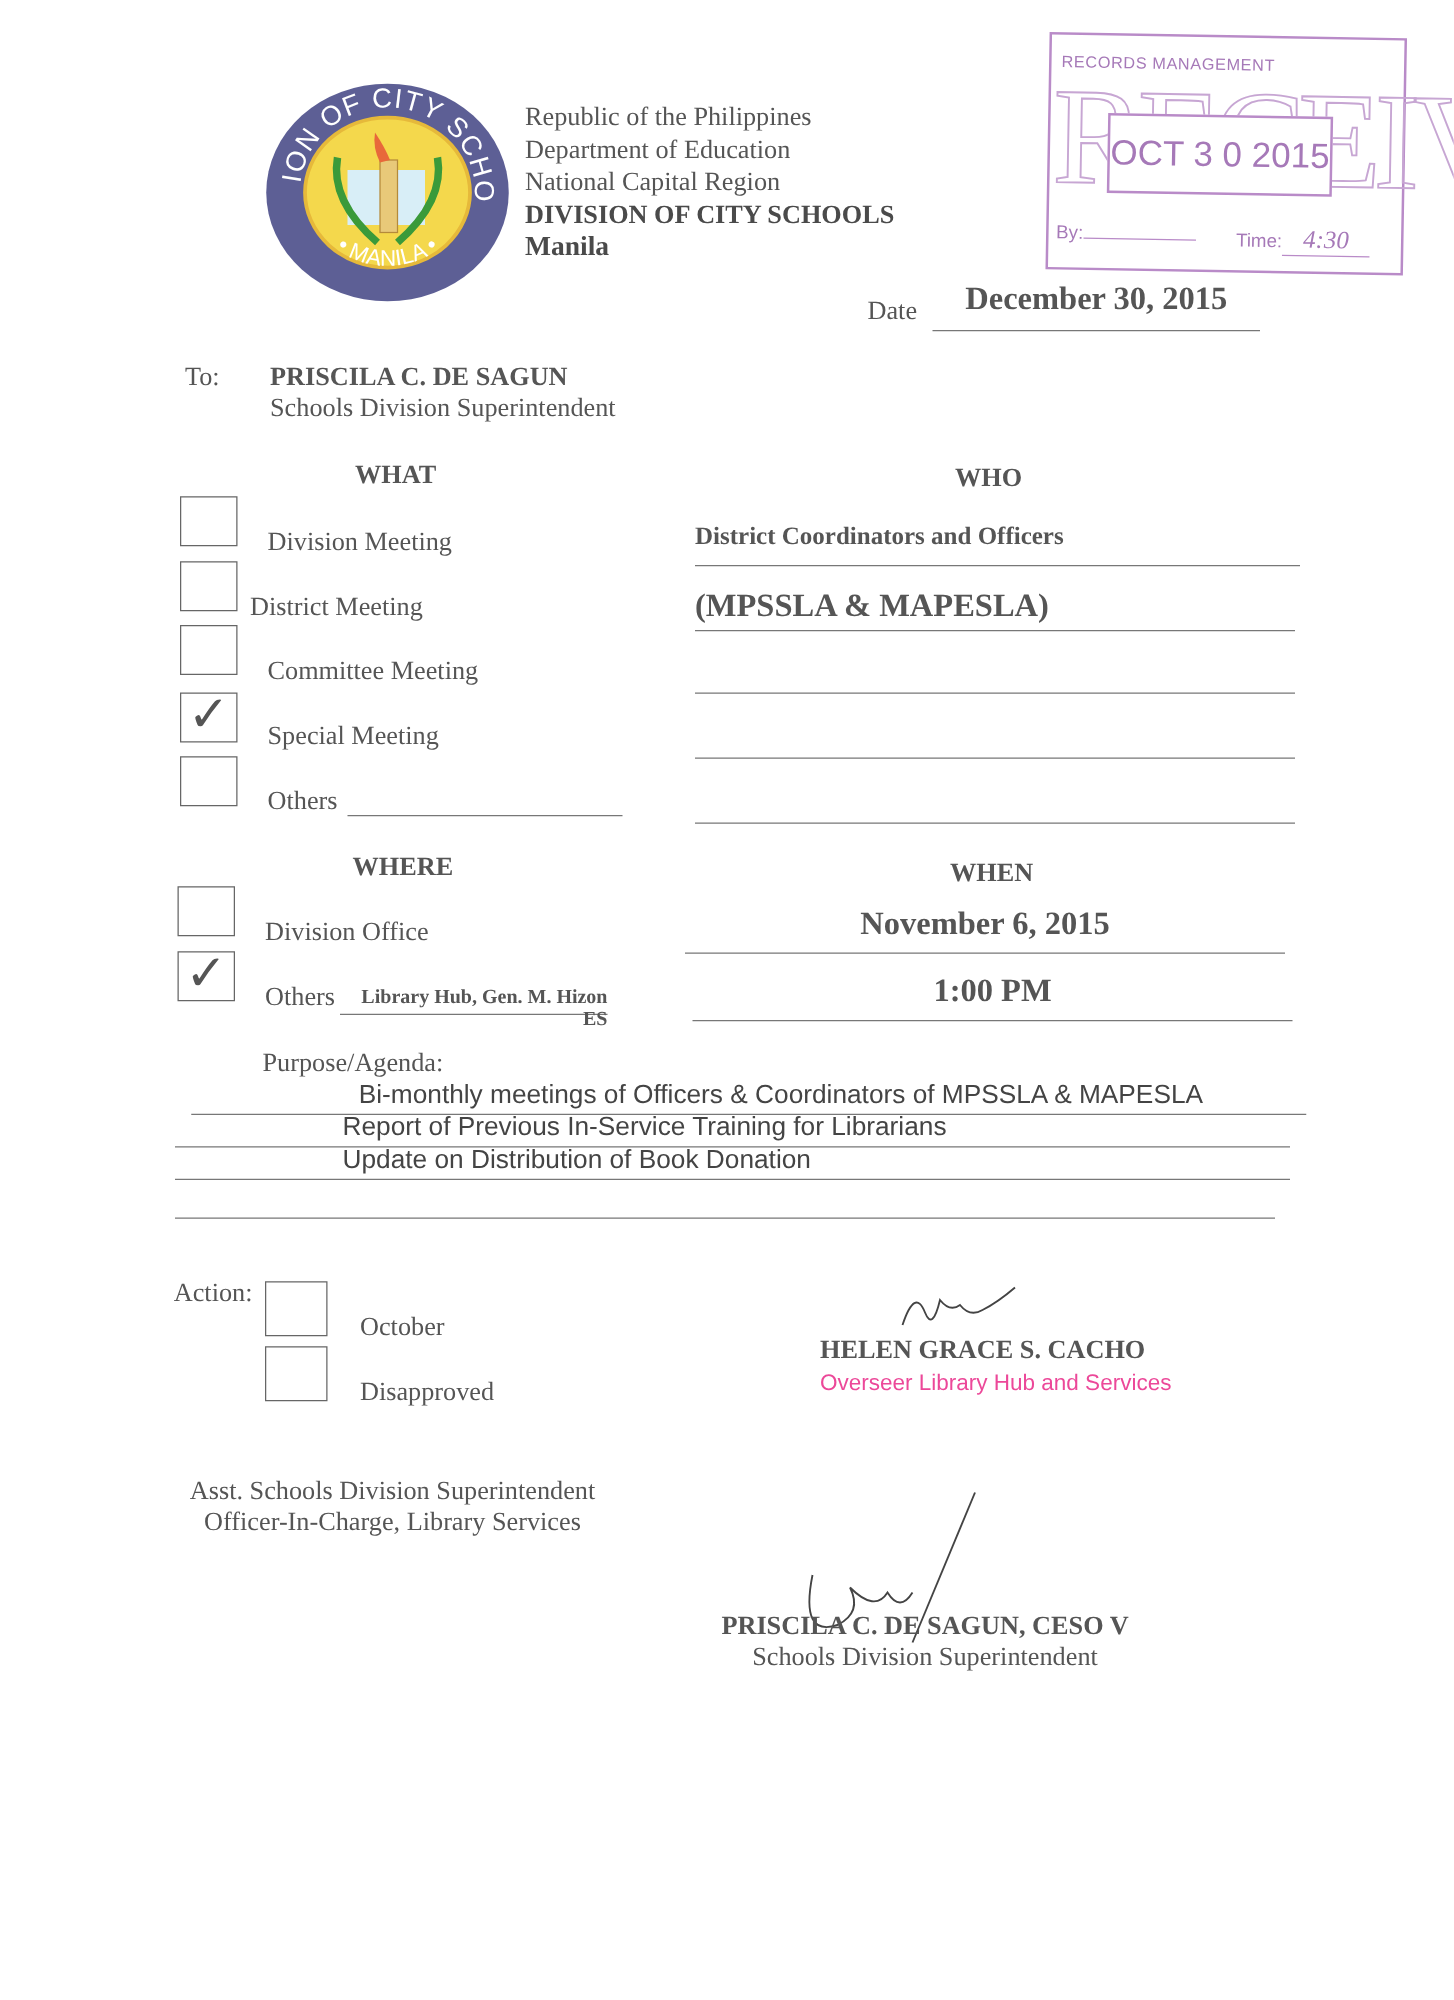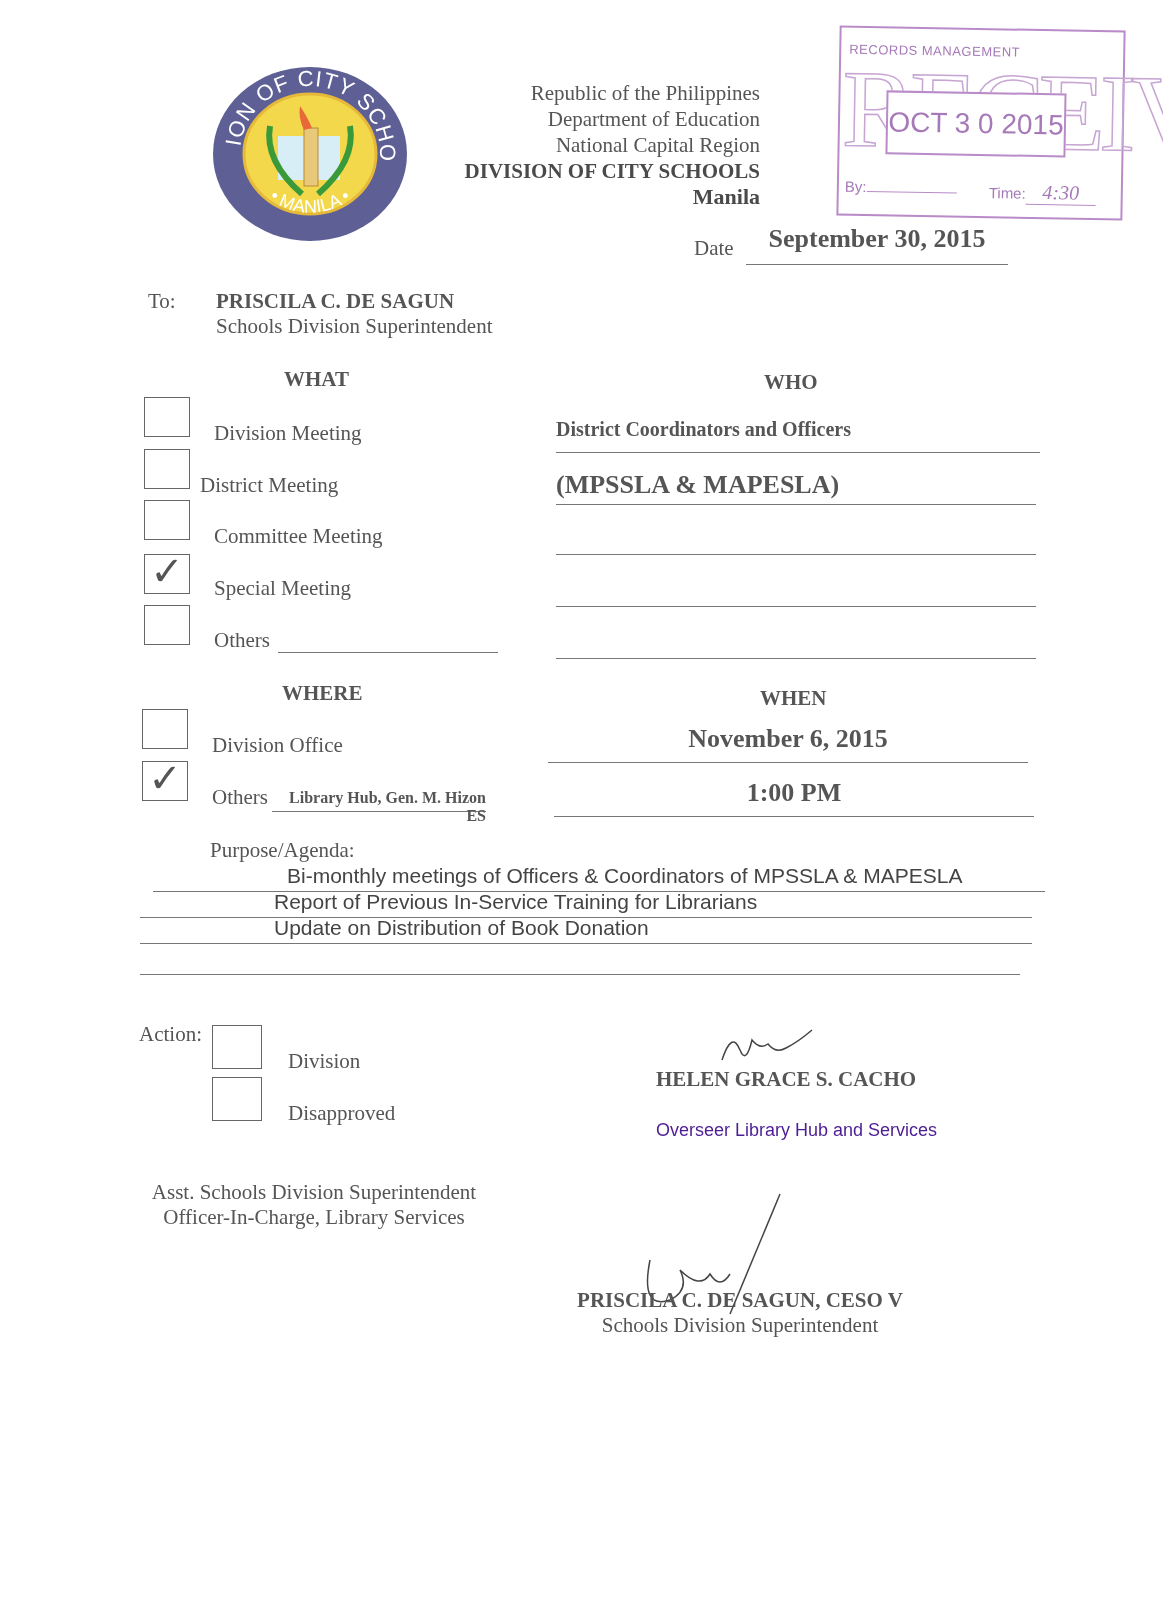--- a/index.html
+++ b/index.html
@@ -1,18 +1,18 @@
 <!DOCTYPE html>
 <html><head>
 <meta charset="utf-8">
 <style>
   html,body{margin:0;padding:0;background:#fff;}
   body{width:1163px;height:1600px;position:relative;overflow:hidden;font-family:"Liberation Serif","DejaVu Serif",serif;color:#555;}
   .abs{position:absolute;}
-  .hdr{left:420px;top:80px;width:340px;text-align:right;font-size:21px;line-height:26px;color:#555;}
+  .hdr{left:420px;top:80px;width:340px;text-align:left;font-size:21px;line-height:26px;color:#555;}
   .hdr .b{font-weight:bold;color:#4a4a4a;}
   .logo{left:212px;top:66px;width:196px;height:176px;}
   .stamp{left:838px;top:28px;width:282px;height:186px;border:2px solid #b98bc8;color:#a679b8;font-family:"Liberation Sans",sans-serif;}
   .stamp .rec{position:absolute;left:8px;top:14px;font-size:13px;letter-spacing:.5px;}
   .stamp .big{position:absolute;left:2px;top:26px;font-size:110px;font-family:"Liberation Serif",serif;color:transparent;-webkit-text-stroke:1.5px #c7a6d3;letter-spacing:-6px;line-height:110px;}
   .stamp .datebox{position:absolute;left:46px;top:62px;width:176px;height:60px;background:#fff;border:2px solid #b98bc8;font-size:28px;text-align:center;line-height:60px;color:#a679b8;}
   .stamp .by{position:absolute;left:6px;top:150px;font-size:15px;}
   .stamp .time{position:absolute;left:150px;top:150px;font-size:15px;}
   .line{border-bottom:1.5px solid #777;}
   .lbl{font-size:21px;color:#555;}
@@ -55,21 +55,21 @@
 
 <div class="abs stamp" style="transform:rotate(1deg)">
   <div class="big">RECEIVED</div>
   <div class="rec">RECORDS MANAGEMENT</div>
   <div class="datebox">OCT 3 0 2015</div>
   <div class="by"><span>By:</span><span style="display:inline-block;width:90px;border-bottom:1px solid #b98bc8"></span></div>
   <div class="time"><span>Time:</span><span style="display:inline-block;width:70px;border-bottom:1px solid #b98bc8;font-family:'Liberation Serif',serif;font-size:20px;font-style:italic;text-align:center">4:30</span></div>
 </div>
 
 <div class="abs lbl" style="left:694px;top:236px;">Date</div>
-<div class="abs line val" style="left:746px;top:224px;width:262px;height:40px;text-align:center;font-size:26px;">September 30, 2015</div>
+<div class="abs line val" style="left:746px;top:224px;width:262px;height:40px;text-align:center;font-size:26px;">December 30, 2015</div>
 
 <div class="abs lbl" style="left:148px;top:289px;">To:</div>
 <div class="abs lbl bold" style="left:216px;top:289px;">PRISCILA C. DE SAGUN</div>
 <div class="abs lbl" style="left:216px;top:314px;">Schools Division Superintendent</div>
 
 <div class="abs sec" style="left:284px;top:367px;">WHAT</div>
 <div class="abs cb" style="left:144px;top:397px;"></div>
 <div class="abs lbl" style="left:214px;top:421px;">Division Meeting</div>
 <div class="abs cb" style="left:144px;top:449px;"></div>
 <div class="abs lbl" style="left:200px;top:473px;">District Meeting</div>
@@ -100,31 +100,31 @@
 <div class="abs line val" style="left:554px;top:778px;width:480px;height:38px;text-align:center;font-size:26px;">1:00 PM</div>
 
 <div class="abs lbl" style="left:210px;top:838px;">Purpose/Agenda:</div>
 <div class="abs line agenda" style="left:153px;top:864px;width:892px;height:28px;padding-left:134px;box-sizing:border-box;">Bi-monthly meetings of Officers  &amp; Coordinators of  MPSSLA &amp; MAPESLA</div>
 <div class="abs line agenda" style="left:140px;top:890px;width:892px;height:28px;padding-left:134px;box-sizing:border-box;">Report of Previous In-Service Training for Librarians</div>
 <div class="abs line agenda" style="left:140px;top:916px;width:892px;height:28px;padding-left:134px;box-sizing:border-box;">Update on Distribution of  Book Donation</div>
 <div class="abs line" style="left:140px;top:950px;width:880px;height:24px;"></div>
 
 <div class="abs lbl" style="left:139px;top:1022px;">Action:</div>
 <div class="abs cb" style="left:212px;top:1025px;height:44px;width:50px;"></div>
-<div class="abs lbl" style="left:288px;top:1049px;">Division</div>
+<div class="abs lbl" style="left:288px;top:1049px;">October</div>
 <div class="abs cb" style="left:212px;top:1077px;height:44px;width:50px;"></div>
 <div class="abs lbl" style="left:288px;top:1101px;">Disapproved</div>
 
 <div class="abs" style="left:712px;top:1020px;">
   <svg width="110" height="50">
       <path d="M10,40 Q20,10 28,30 Q34,45 40,20 Q48,30 56,24 Q64,34 74,28 Q86,22 100,10" fill="none" stroke="#444" stroke-width="1.5"></path>
     </svg>
 </div>
 <div class="abs lbl bold" style="left:656px;top:1067px;">HELEN GRACE S. CACHO</div>
-<div class="abs sans" style="left:656px;top:1096px;font-size:18px;color:#4c1d95;margin-top:24px;">Overseer Library Hub and Services</div>
+<div class="abs sans" style="left:656px;top:1096px;font-size:18px;color:#ec4899;">Overseer Library Hub and Services</div>
 
 <div class="abs" style="left:136px;top:1180px;width:356px;text-align:center;">
   <div class="lbl">Asst. Schools Division Superintendent</div>
   <div class="lbl">Officer-In-Charge, Library Services</div>
 </div>
 
 <div class="abs" style="left:630px;top:1190px;">
   <svg width="160" height="140">
       <path d="M150,4 L100,124" stroke="#444" stroke-width="1.5" fill="none"></path>
       <path d="M20,70 Q10,120 40,110 Q60,100 50,80 Q70,100 80,84 Q90,100 100,84" fill="none" stroke="#444" stroke-width="1.5"></path>

